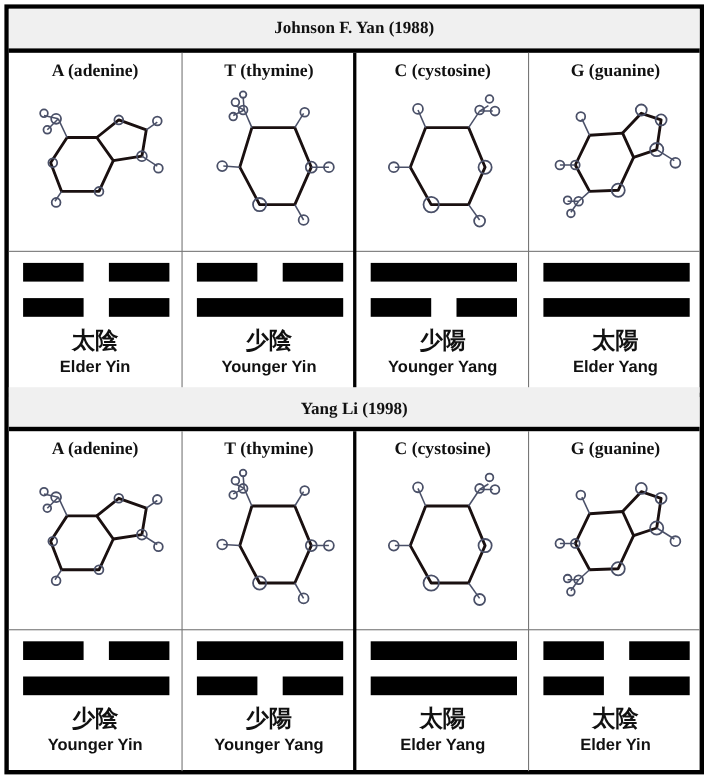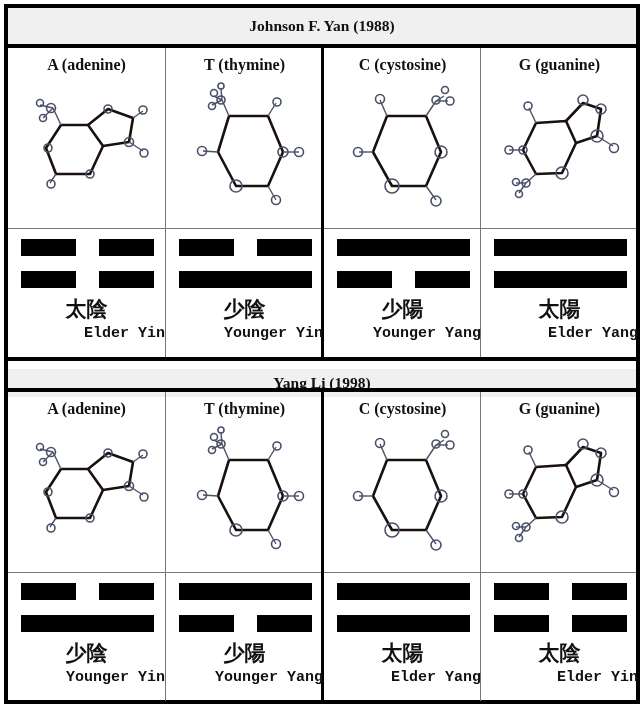--- a/index.html
+++ b/index.html
@@ -7,21 +7,21 @@
   .frame{position:absolute;left:4px;top:4px;width:628px;height:692px;border:4px solid #000;box-sizing:content-box;}
   .band{position:absolute;left:0;width:628px;background:#f0f0f0;display:flex;align-items:center;justify-content:center;font-weight:bold;font-size:15.5px;color:#111;font-family:"Liberation Serif",serif;}
   .hline{position:absolute;left:0;width:628px;background:#000;}
   .vline{position:absolute;background:#000;}
   .cell{position:absolute;width:157px;box-sizing:border-box;}
   .title{position:absolute;left:0;right:0;top:8px;text-align:center;font-weight:bold;font-size:16px;color:#111;font-family:"Liberation Serif",serif;}
   .mol{position:absolute;left:0;top:30px;width:157px;height:150px;}
   .bars{position:absolute;left:13px;width:133px;}
   .bar{position:absolute;height:17px;background:#000;}
   .han{position:absolute;left:0;right:0;text-align:center;font-size:21px;font-weight:bold;color:#111;font-family:"DejaVu Sans",sans-serif;}
-  .eng{position:absolute;left:0;right:0;text-align:right;font-size:15px;font-weight:bold;color:#111;font-family:Liberation Mono, monospace;}
+  .eng{position:absolute;left:0;right:0;text-align:center;font-size:15px;font-weight:bold;color:#111;font-family:Liberation Sans, sans-serif;}
 </style>
 </head>
 <body>
 
 <div class="frame" id="frame">
     <div class="band" style="top:0px;height:36px">Johnson F. Yan (1988)</div>
     <div class="hline" style="top:36px;height:4px"></div>
     <div class="hline" style="top:220px;height:1px;background:#777"></div>
     <div class="hline" style="top:349px;height:4px"></div>
     <div class="vline" style="left:157px;top:40px;width:1px;height:309px;background:#777"></div>
@@ -147,21 +147,21 @@
       </svg>
     </div>
     <div class="cell" style="left:473px;top:221px;height:128px">
       <div class="bars" style="top:0">
         <div class="bar" style="left:0;top:10px;width:133px"></div>
         <div class="bar" style="left:0;top:42px;width:133px"></div>
       </div>
       <div class="han" style="top:66px">太陽</div>
       <div class="eng" style="top:96px">Elder Yang</div>
     </div>
-    <div class="band" style="top:361px;height:28px">Yang Li (1998)</div>
+    <div class="band" style="top:344px;height:40px">Yang Li (1998)</div>
     <div class="hline" style="top:380px;height:4px"></div>
     <div class="hline" style="top:564px;height:1px;background:#777"></div>
     <div class="vline" style="left:157px;top:384px;width:1px;height:309px;background:#777"></div>
     <div class="vline" style="left:313px;top:384px;width:3px;height:309px"></div>
     <div class="vline" style="left:472px;top:384px;width:1px;height:309px;background:#777"></div>
     <div class="cell" style="left:0px;top:384px;height:180px">
       <div class="title">A (adenine)</div>
       <svg class="mol" viewBox="0 0 157 150">
         <polyline points="53,47 80,47 95,68 82,96 48,96 38,70 53,47" fill="none" stroke="#1a1010" stroke-width="2.6" stroke-linejoin="round"></polyline>
         <polyline points="80,47 100,31 125,40 121,64 95,68" fill="none" stroke="#1a1010" stroke-width="2.6" stroke-linejoin="round"></polyline>

